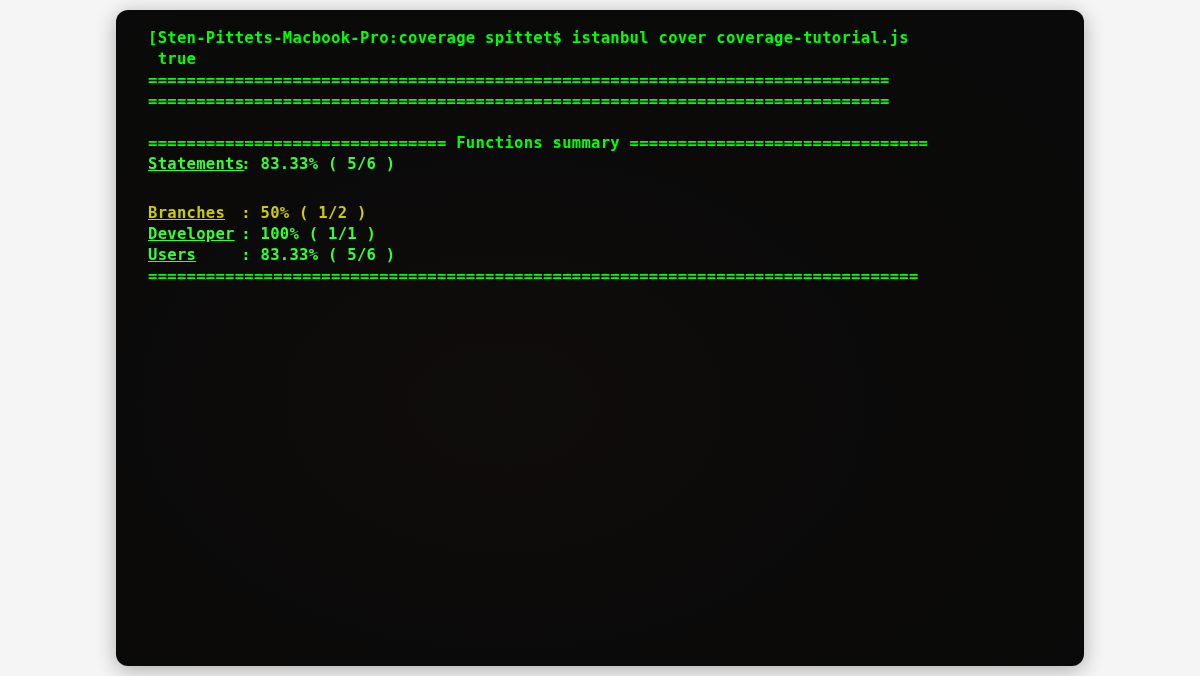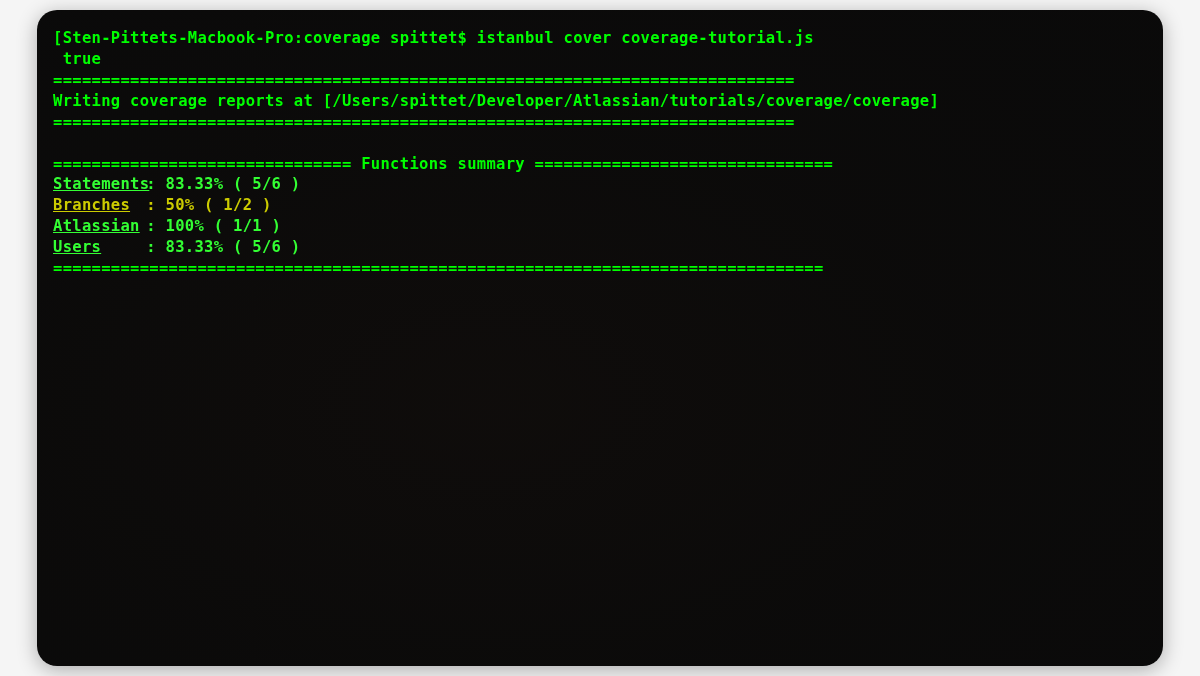--- a/index.html
+++ b/index.html
@@ -12,27 +12,27 @@
       width: 1200px;
       height: 676px;
       background: #f5f5f5;
       display: flex;
       align-items: center;
       justify-content: center;
       font-family: 'Menlo', 'Monaco', 'Consolas', monospace;
     }
     
     .terminal-window {
-      width: 1126px;
+      width: 968px;
       height: 656px;
       background: linear-gradient(rgba(10, 10, 10, 0.92), rgba(10, 10, 10, 0.92)),
                   radial-gradient(ellipse at 40% 60%, #4a2818 0%, #1a0f08 50%, #0a0505 100%);
       background-blend-mode: normal;
-      border-radius: 20px;
-      padding: 18px 16px;
+      border-radius: 12px;
+      padding: 18px 32px;
       overflow: hidden;
       position: relative;
       box-shadow: 0 4px 20px rgba(0,0,0,0.3);
     }
     
     .terminal-content {
       font-size: 15.5px;
       line-height: 1.35;
       letter-spacing: 0.3px;
       font-weight: bold;
@@ -41,20 +41,21 @@
     .green {
       color: #00ff00;
     }
     
     .bright-green {
       color: #33ff33;
     }
     
     .yellow {
       color: #cccc00;
+      margin-top: 29px;
     }
     
     .line {
       white-space: pre;
       font-family: inherit;
     }
     
     .blank-line {
       height: 1.35em;
     }
@@ -80,33 +81,32 @@
 <div class="terminal-window">
   <div class="terminal-content">
 
     <div class="line"><span class="green">[Sten-Pittets-Macbook-Pro:coverage spittet$ </span><span class="green">istanbul cover coverage-tutorial.js</span></div>
 
     <div class="line green"> true</div>
 
     <div class="line green">=============================================================================</div>
 
 
-    <div class="line green">Writing coverage reports at [/Users/spittet/Developer/Atlassian/tutorials/coverage/coverage]</div>
 
     <div class="line green">=============================================================================</div>
 
     <div class="blank-line"></div>
 
     <div class="line green">=============================== Functions summary ===============================</div>
 
     <div class="line"><span class="bright-green metric-label">Statements</span><span class="bright-green">: 83.33% ( 5/6 )</span></div>
 
     <div class="line"><span class="yellow metric-label">Branches</span><span class="yellow">: 50% ( 1/2 )</span></div>
 
-    <div class="line"><span class="bright-green metric-label">Atlassian</span><span class="bright-green">: 100% ( 1/1 )</span></div>
+    <div class="line"><span class="bright-green metric-label">Developer</span><span class="bright-green">: 100% ( 1/1 )</span></div>
 
     <div class="line"><span class="bright-green metric-label">Users</span><span class="bright-green">: 83.33% ( 5/6 )</span></div>
 
     <div class="line green">================================================================================</div>
 
 
   </div>
 </div>
 
 </body></html>

